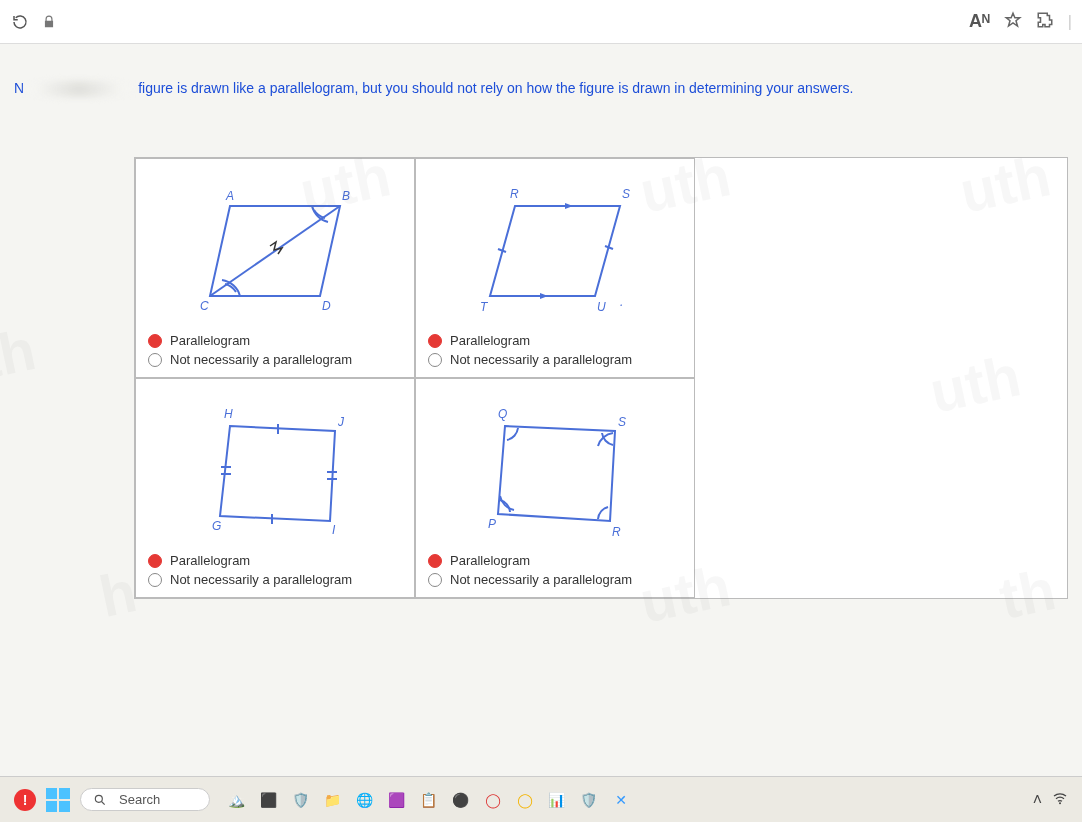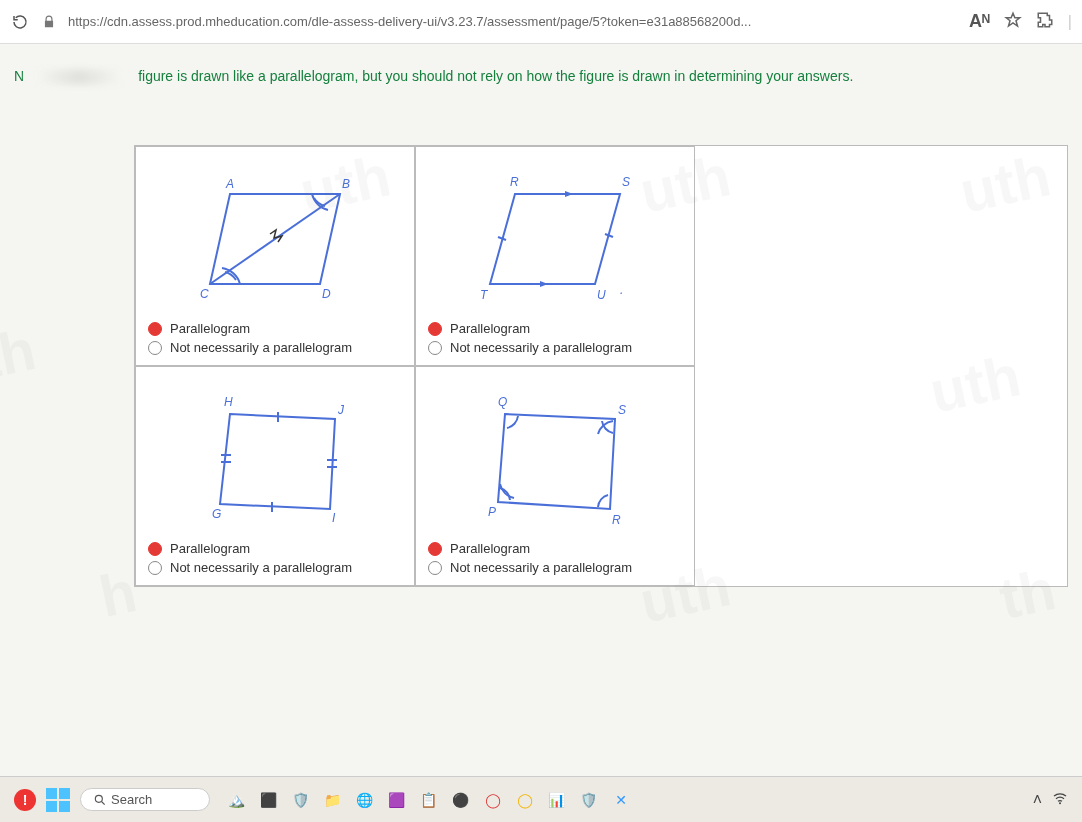--- a/index.html
+++ b/index.html
@@ -7,21 +7,21 @@
 
 .topbar { height:44px; background:#fff; border-bottom:1px solid #ddd; display:flex; align-items:center; padding:0 10px; gap:12px; }
 .topbar .nav-icon { width:20px; height:20px; display:flex; align-items:center; justify-content:center; color:#555; }
 .topbar .lock { width:14px; height:14px; }
 .url { flex:0 1 auto; color:#666; font-size:13px; white-space:nowrap; overflow:hidden; text-overflow:ellipsis; max-width:760px; }
 .topbar .right { margin-left:auto; display:flex; align-items:center; gap:14px; color:#666; }
 .topbar .right .txt { font-size:18px; font-weight:600; color:#555; }
 
 .content { padding:18px 14px 0 14px; }
 .prompt { font-size:14px; color:#333; line-height:1.5; }
-.note { font-size:14px; color:#15803d; margin-top:6px; position:relative; }
+.note { font-size:14px; color:#1d4ed8; margin-top:18px; position:relative; }
 .note .blur { display:inline-block; width:110px; height:16px; background:radial-gradient(circle,#e0e0dc 0%,#f5f5f2 80%); border-radius:50%; vertical-align:middle; margin-right:4px; filter:blur(3px); }
 
 .quad-grid { margin:60px 0 0 120px; display:grid; grid-template-columns:280px 280px; border:1px solid #bbb; background:#fff; }
 .cell { border:1px solid #bbb; padding:12px 12px 8px 12px; display:flex; flex-direction:column; }
 .figure { height:160px; display:flex; align-items:center; justify-content:center; }
 .figure svg { width:170px; height:150px; }
 .figure svg .shape { stroke:#4a6fd8; stroke-width:2; fill:none; }
 .figure svg .lbl { font-size:12px; font-style:italic; fill:#4a6fd8; }
 .figure svg .tick { stroke:#4a6fd8; stroke-width:2; }
 .figure svg .arrow { fill:#4a6fd8; }
@@ -30,21 +30,21 @@
 .radio { width:14px; height:14px; border-radius:50%; border:1px solid #888; display:inline-block; flex-shrink:0; }
 .radio.sel { background:#e53935; border-color:#e53935; }
 
 .watermark { position:absolute; font-size:58px; font-weight:700; color:rgba(120,120,120,0.06); transform:rotate(-12deg); pointer-events:none; user-select:none; }
 
 .taskbar { position:absolute; left:0; right:0; bottom:0; height:46px; background:#eceae3; border-top:1px solid #ccc; display:flex; align-items:center; padding:0 14px; gap:10px; }
 .taskbar .alert { width:22px; height:22px; border-radius:50%; background:#e33; color:#fff; display:flex; align-items:center; justify-content:center; font-size:14px; font-weight:bold; }
 .taskbar .start { width:24px; height:24px; display:grid; grid-template-columns:1fr 1fr; grid-template-rows:1fr 1fr; gap:2px; }
 .taskbar .start span:nth-child(1){background:#4cc2ff;} .taskbar .start span:nth-child(2){background:#4cc2ff;}
 .taskbar .start span:nth-child(3){background:#4cc2ff;} .taskbar .start span:nth-child(4){background:#4cc2ff;}
-.taskbar .search { display:flex; align-items:center; gap:4px; background:#fff; border:1px solid #ccc; border-radius:16px; padding:3px 12px; font-size:13px; color:#555; width:130px; }
+.taskbar .search { display:flex; align-items:center; gap:12px; background:#fff; border:1px solid #ccc; border-radius:16px; padding:3px 12px; font-size:13px; color:#555; width:130px; }
 .taskbar .tray { margin-left:6px; display:flex; align-items:center; gap:10px; }
 .taskbar .tico { width:22px; height:22px; display:flex; align-items:center; justify-content:center; font-size:14px; }
 .taskbar .rtray { margin-left:auto; display:flex; align-items:center; gap:10px; color:#444; }
 </style>
 </head>
 <body>
 
 <div class="watermark" style="top:150px; left:300px;">uth</div>
 <div class="watermark" style="top:150px; left:640px;">uth</div>
 <div class="watermark" style="top:150px; left:960px;">uth</div>
@@ -58,21 +58,20 @@
   <div class="nav-icon">
     <svg viewBox="0 0 24 24" width="18" height="18">
         <path fill="none" stroke="#555" stroke-width="2" d="M4 12a8 8 0 1 0 2.3-5.6M4 4v5h5"></path>
       </svg>
   </div>
   <div class="nav-icon lock">
     <svg viewBox="0 0 24 24" width="14" height="14">
         <path fill="#777" d="M6 10V7a6 6 0 1 1 12 0v3h1v11H5V10h1zm2 0h8V7a4 4 0 1 0-8 0v3z"></path>
       </svg>
   </div>
-  <div class="url">https://cdn.assess.prod.mheducation.com/dle-assess-delivery-ui/v3.23.7/assessment/page/5?token=e31a88568200d...</div>
   <div class="right">
     <span class="txt">Aᴺ</span>
     <span><svg viewBox="0 0 24 24" width="18" height="18">
           <path fill="none" stroke="#666" stroke-width="2" d="M12 3l2.5 6H21l-5 4 2 7-6-4-6 4 2-7-5-4h6.5z"></path>
         </svg></span>
     <span><svg viewBox="0 0 24 24" width="18" height="18">
           <path fill="none" stroke="#666" stroke-width="2" d="M9 3h6v3h3v6h3v6h-3v3h-6v-3H9v3H3v-6h3V9H3V3h6z"></path>
         </svg></span>
     <span style="color:#ccc;">|</span>
   </div>

